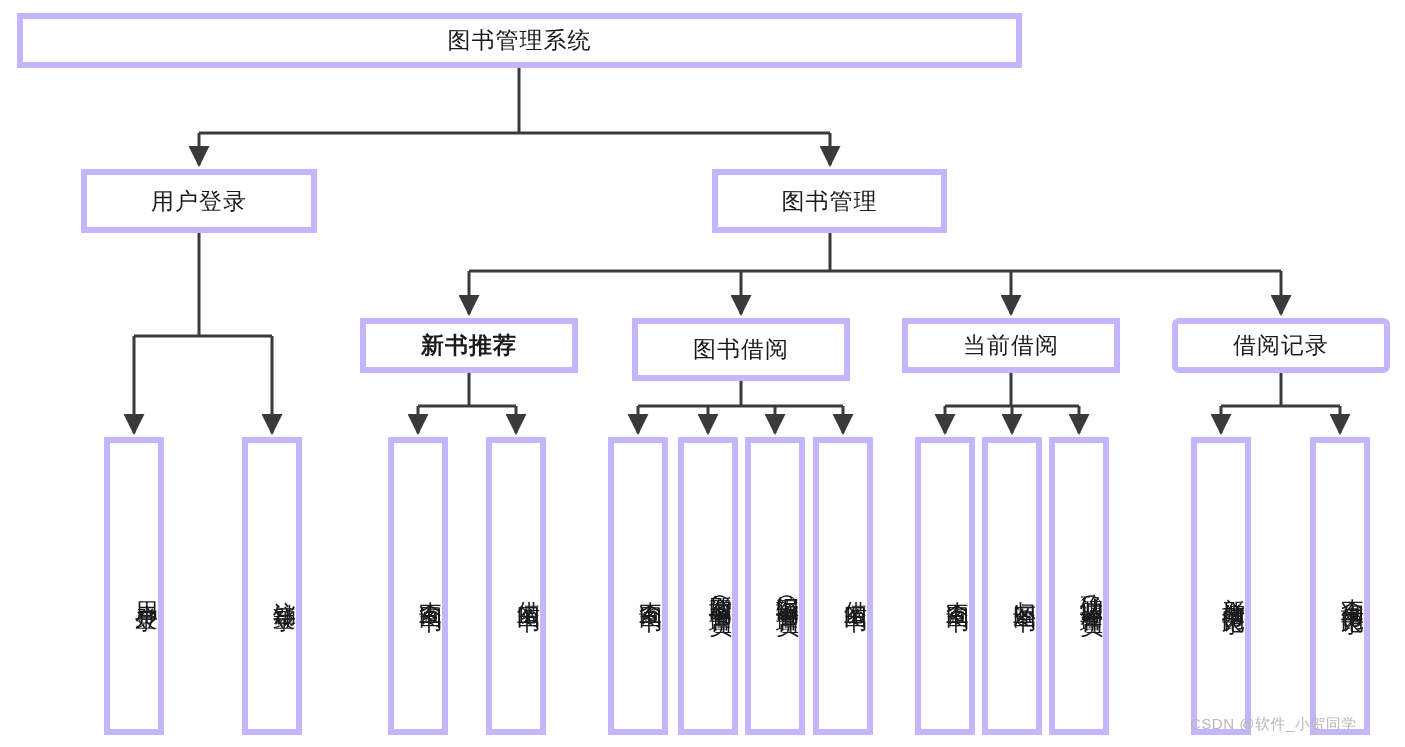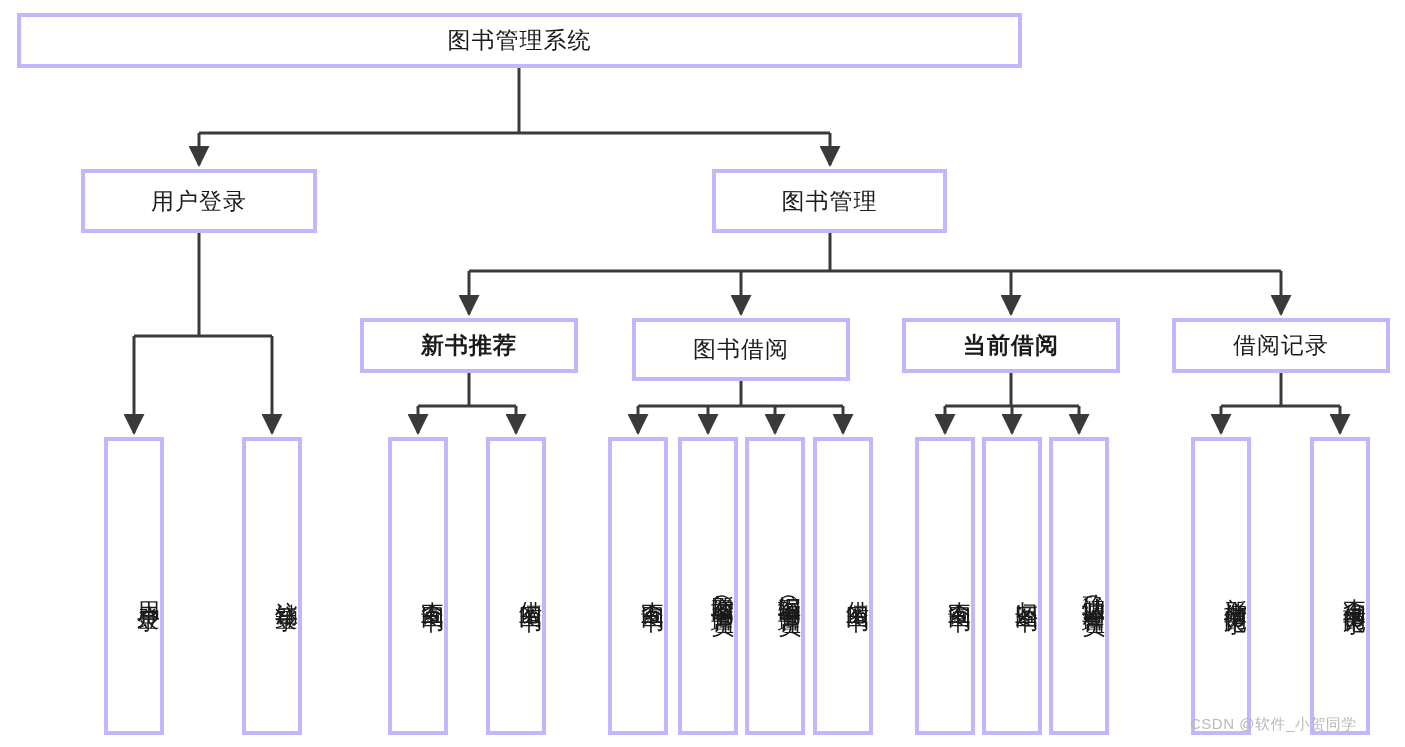--- a/index.html
+++ b/index.html
@@ -20,21 +20,21 @@
   svg#wires {
     position: absolute;
     left: 0;
     top: 0;
     width: 1405px;
     height: 747px;
   }
   .node {
     position: absolute;
     box-sizing: border-box;
-    border: 4px solid #c4b5fd;
+    border: 6px solid #c4b5fd;
     background: #ffffff;
     display: flex;
     align-items: center;
     justify-content: center;
     color: #1a1a1a;
   }
   .node.horizontal {
     font-size: 23px;
     letter-spacing: 1px;
   }
@@ -129,24 +129,24 @@
   <div class="node horizontal" id="node-book-management" style="left: 712px; top: 169px; width: 235px; height: 64px;">
     <span class="label">图书管理</span>
   </div>
 
   <div class="node horizontal" id="node-new-book-recommend" style="left: 360px; top: 318px; width: 218px; height: 55px; font-weight: bold;">
     <span class="label">新书推荐</span>
   </div>
   <div class="node horizontal" id="node-book-borrow" style="left: 632px; top: 318px; width: 218px; height: 63px; align-items: center;">
     <span class="label">图书借阅</span>
   </div>
-  <div class="node horizontal" id="node-current-borrow" style="left: 902px; top: 318px; width: 218px; height: 55px; font-weight: bold;">
+  <div class="node horizontal" id="node-current-borrow" style="left: 902px; top: 318px; width: 218px; height: 55px;">
     <span class="label">当前借阅</span>
   </div>
-  <div class="node horizontal" id="node-borrow-record" style="left: 1172px; top: 318px; width: 218px; height: 55px;">
+  <div class="node horizontal" id="node-borrow-record" style="left: 1172px; top: 318px; width: 218px; height: 55px; border-radius: 7px;">
     <span class="label">借阅记录</span>
   </div>
 
   <div class="node vertical" id="node-leaf-user-login" style="left: 104px; top: 437px; width: 60px; height: 298px;">
     <span class="label">用户登录</span>
   </div>
   <div class="node vertical" id="node-leaf-logout" style="left: 242px; top: 437px; width: 60px; height: 298px;">
     <span class="label">注销登录</span>
   </div>
   <div class="node vertical" id="node-leaf-query-book-rec" style="left: 388px; top: 437px; width: 60px; height: 298px;">

